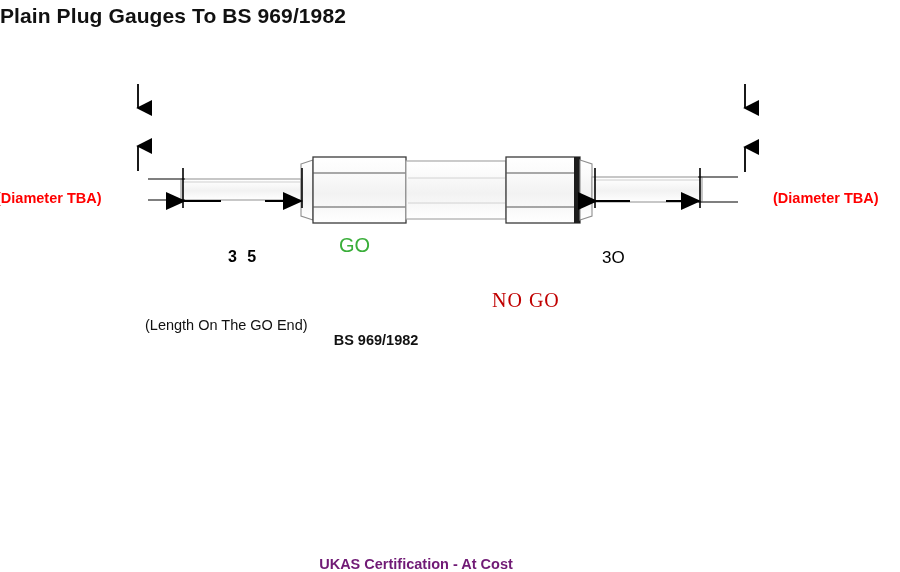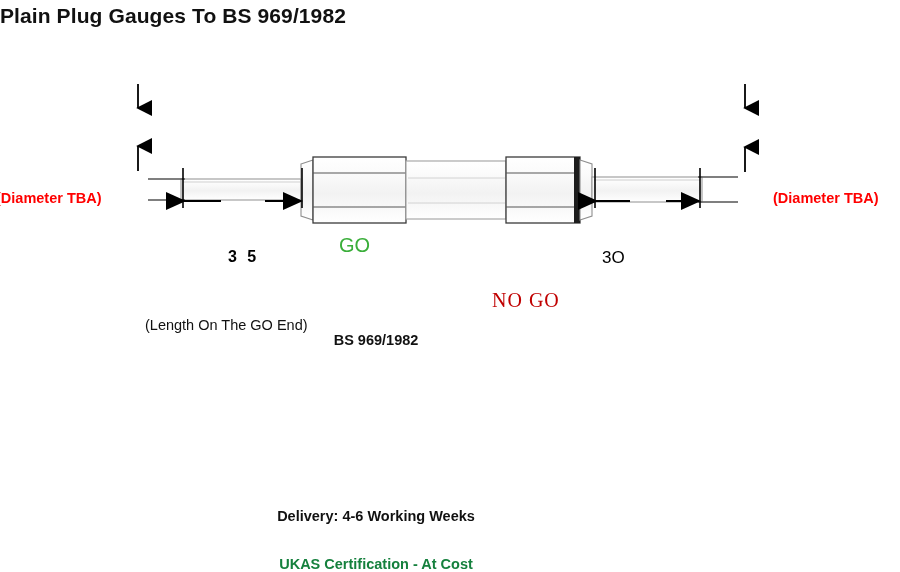--- a/index.html
+++ b/index.html
@@ -107,21 +107,21 @@
     width: 752px;
     text-align: center;
     font-size: 14.5px;
     font-weight: bold;
     color: #111111;
   }
   .note-std    { top: 332px; }
   .note-custom { top: 407px; }
   .note-range  { top: 456px; }
   .note-deliv  { top: 508px; }
-  .note-ukas   { top: 556px; color: #15803d; }
+  .note-ukas   { top: 556px; color: #701a75; padding-left: 40px; }
 </style>
 </head>
 <body>
 
 <div id="page">
 
   <div class="title">Plain Plug Gauges To BS 969/1982</div>
 
   <div id="drawing">
 
@@ -230,17 +230,16 @@
 
     <div class="caption cap-go">(Length On The GO End)</div>
 
 
   </div>
 
   <div class="note note-std">BS 969/1982</div>
 
 
 
-  <div class="note note-deliv">Delivery: 4-6 Working Weeks</div>
 
   <div class="note note-ukas">UKAS Certification - At Cost</div>
 
 </div>
 
 </body></html>

